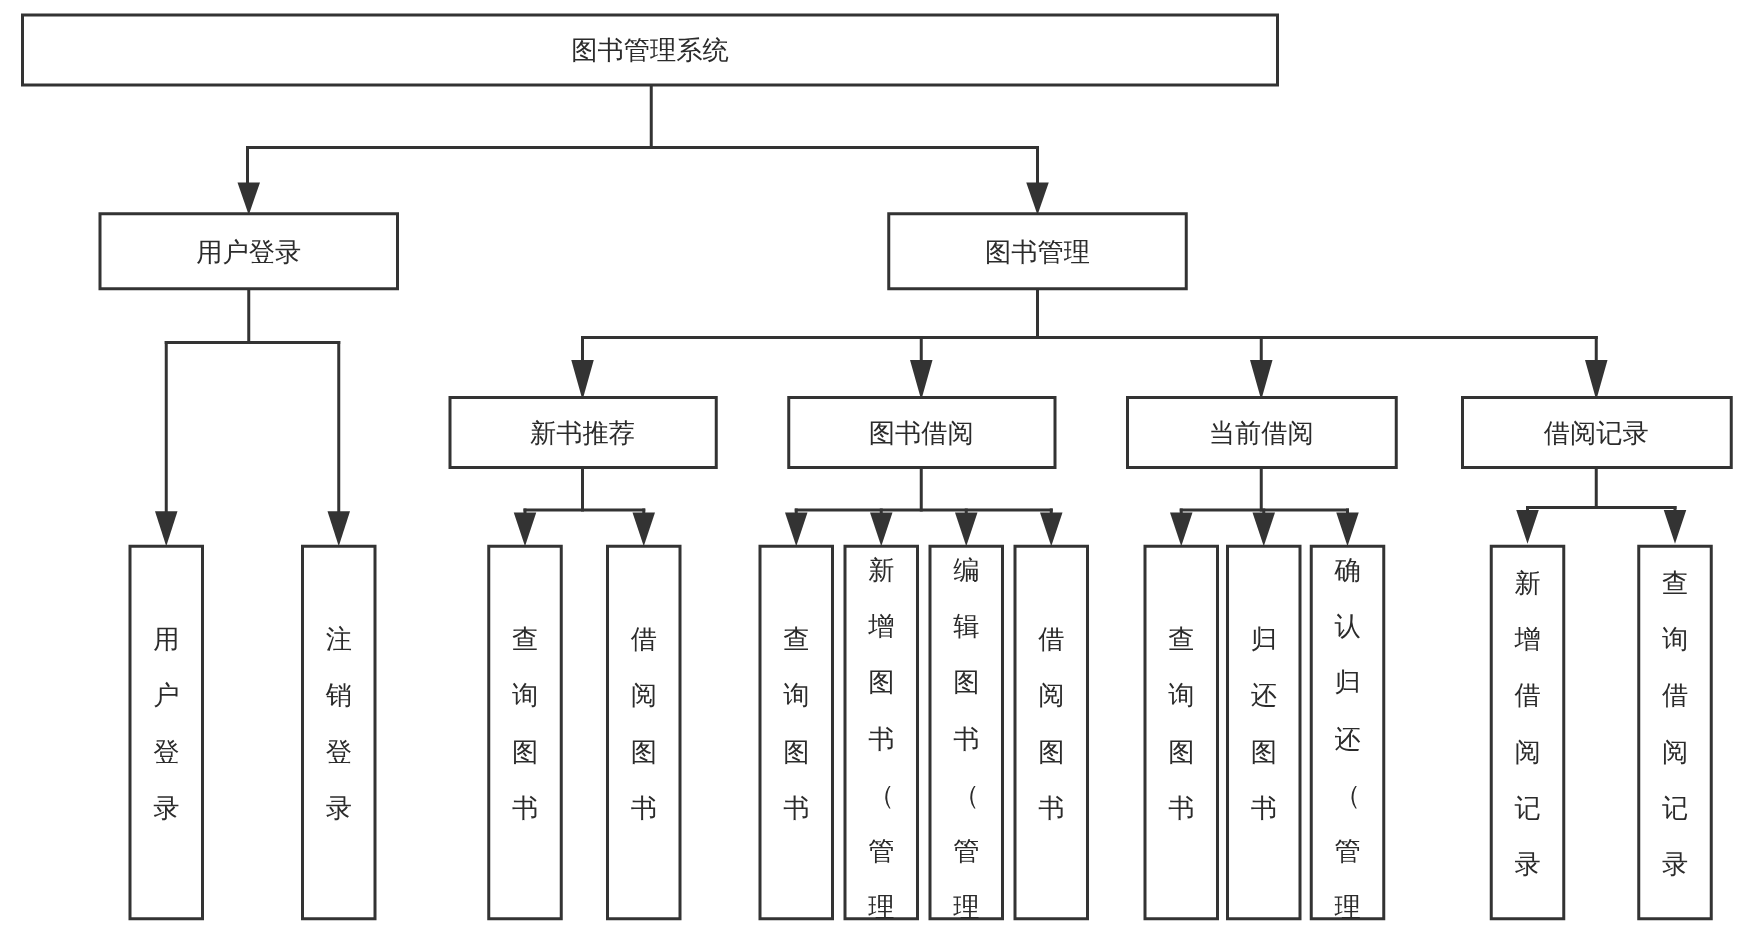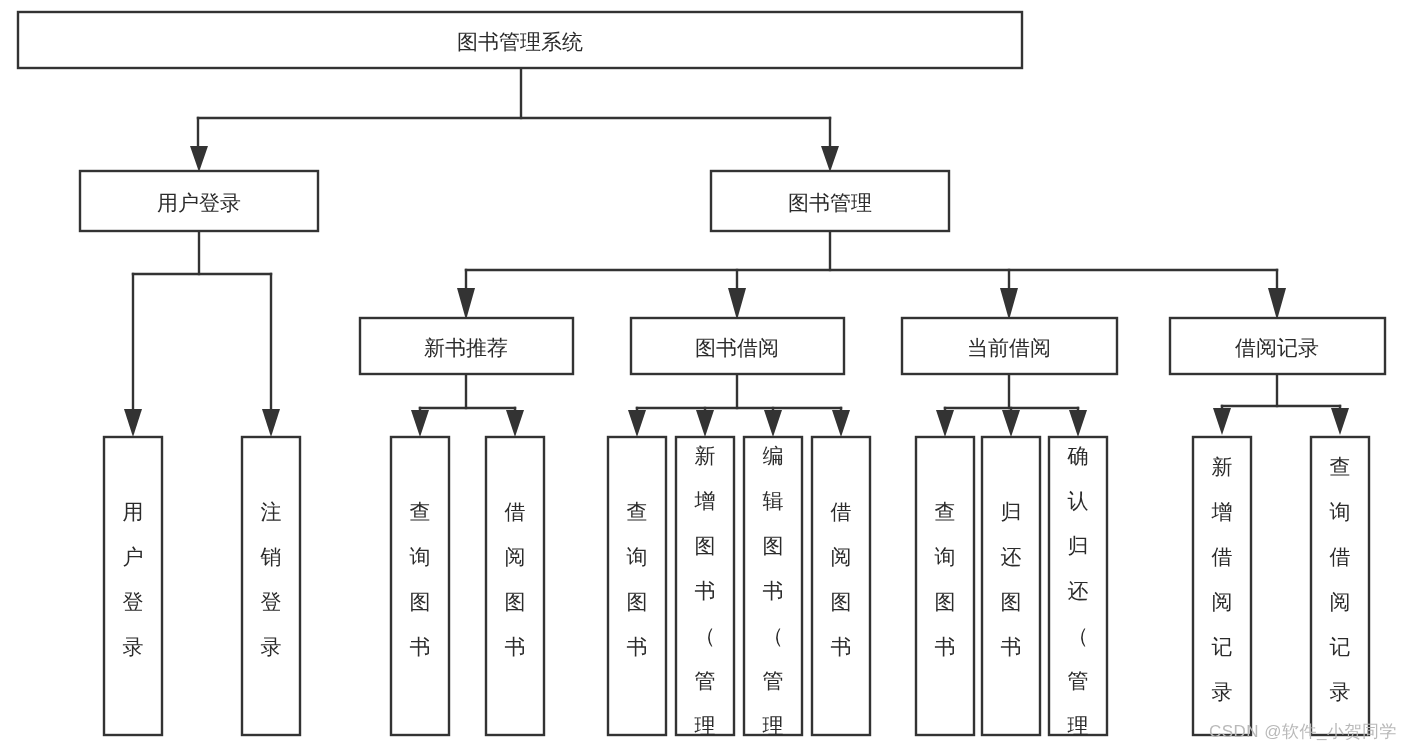--- a/index.html
+++ b/index.html
@@ -232,15 +232,14 @@
           <text class="leaf-label-v" x="1222"><tspan x="1222" y="473.5">新</tspan><tspan x="1222" y="518.5">增</tspan><tspan x="1222" y="563.5">借</tspan><tspan x="1222" y="608.5">阅</tspan><tspan x="1222" y="653.5">记</tspan><tspan x="1222" y="698.5">录</tspan></text>
         </g>
         <g>
           <rect class="node-box" x="1311" y="437" width="58" height="298"></rect>
           <text class="leaf-label-v" x="1340"><tspan x="1340" y="473.5">查</tspan><tspan x="1340" y="518.5">询</tspan><tspan x="1340" y="563.5">借</tspan><tspan x="1340" y="608.5">阅</tspan><tspan x="1340" y="653.5">记</tspan><tspan x="1340" y="698.5">录</tspan></text>
         </g>
       </g>
 
   </svg>
 
-  <div class="watermark">CSDN @软件_小贺同学</div>
 
 </div>
 
 </body></html>

